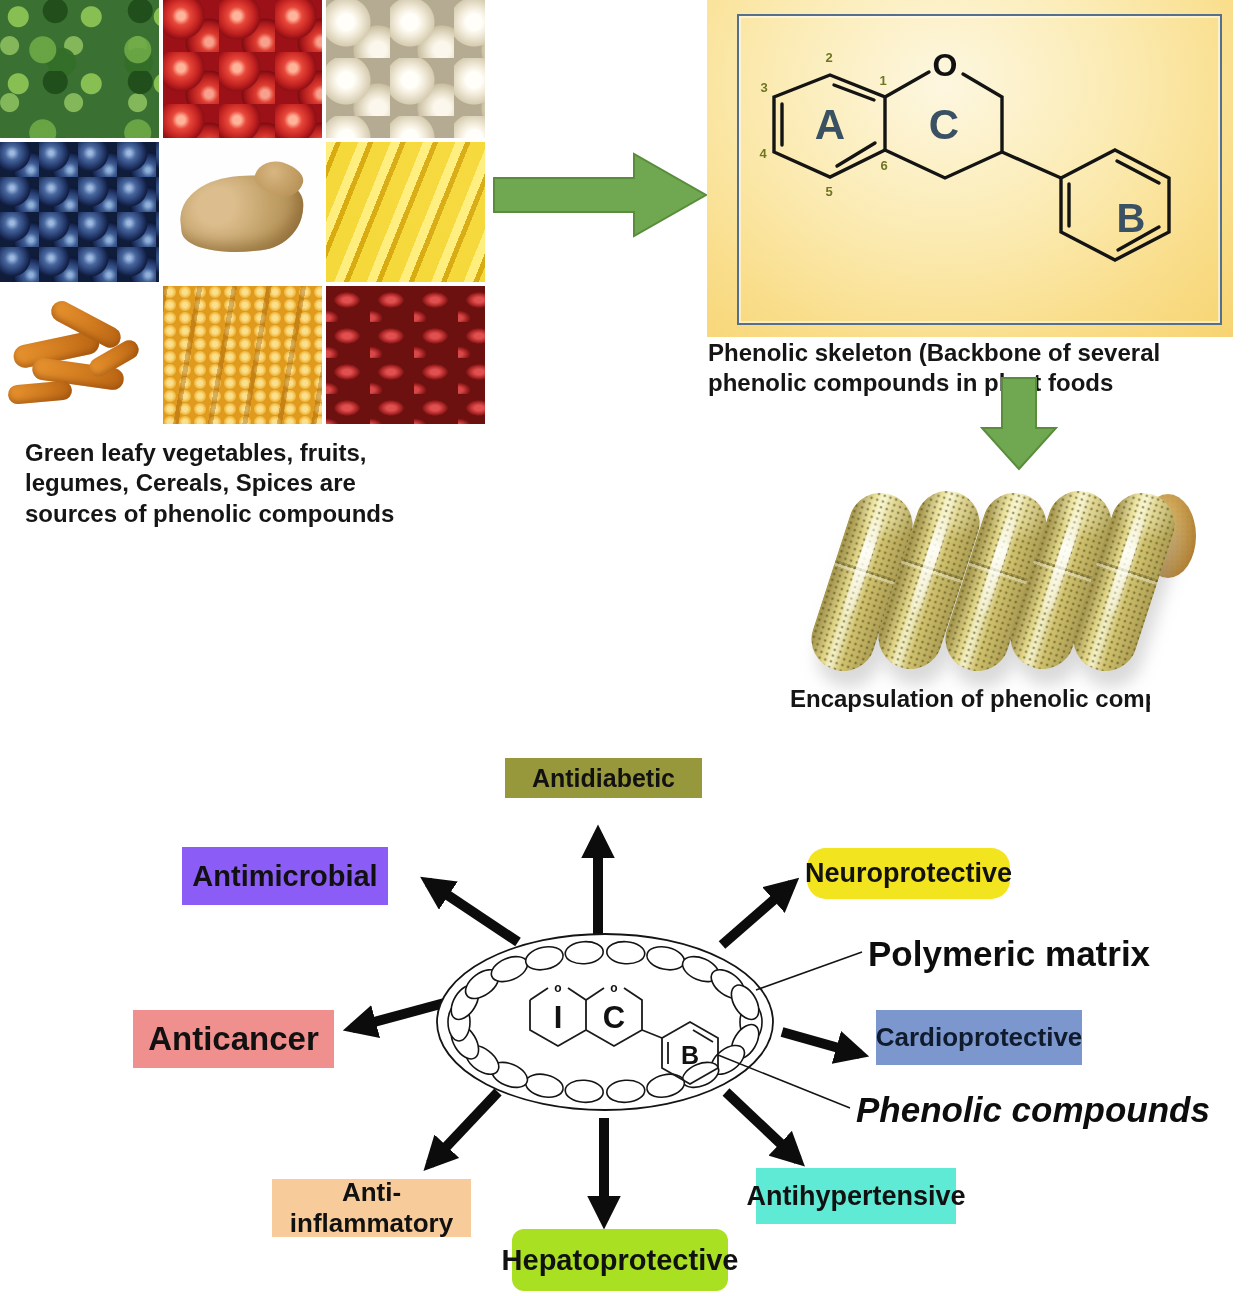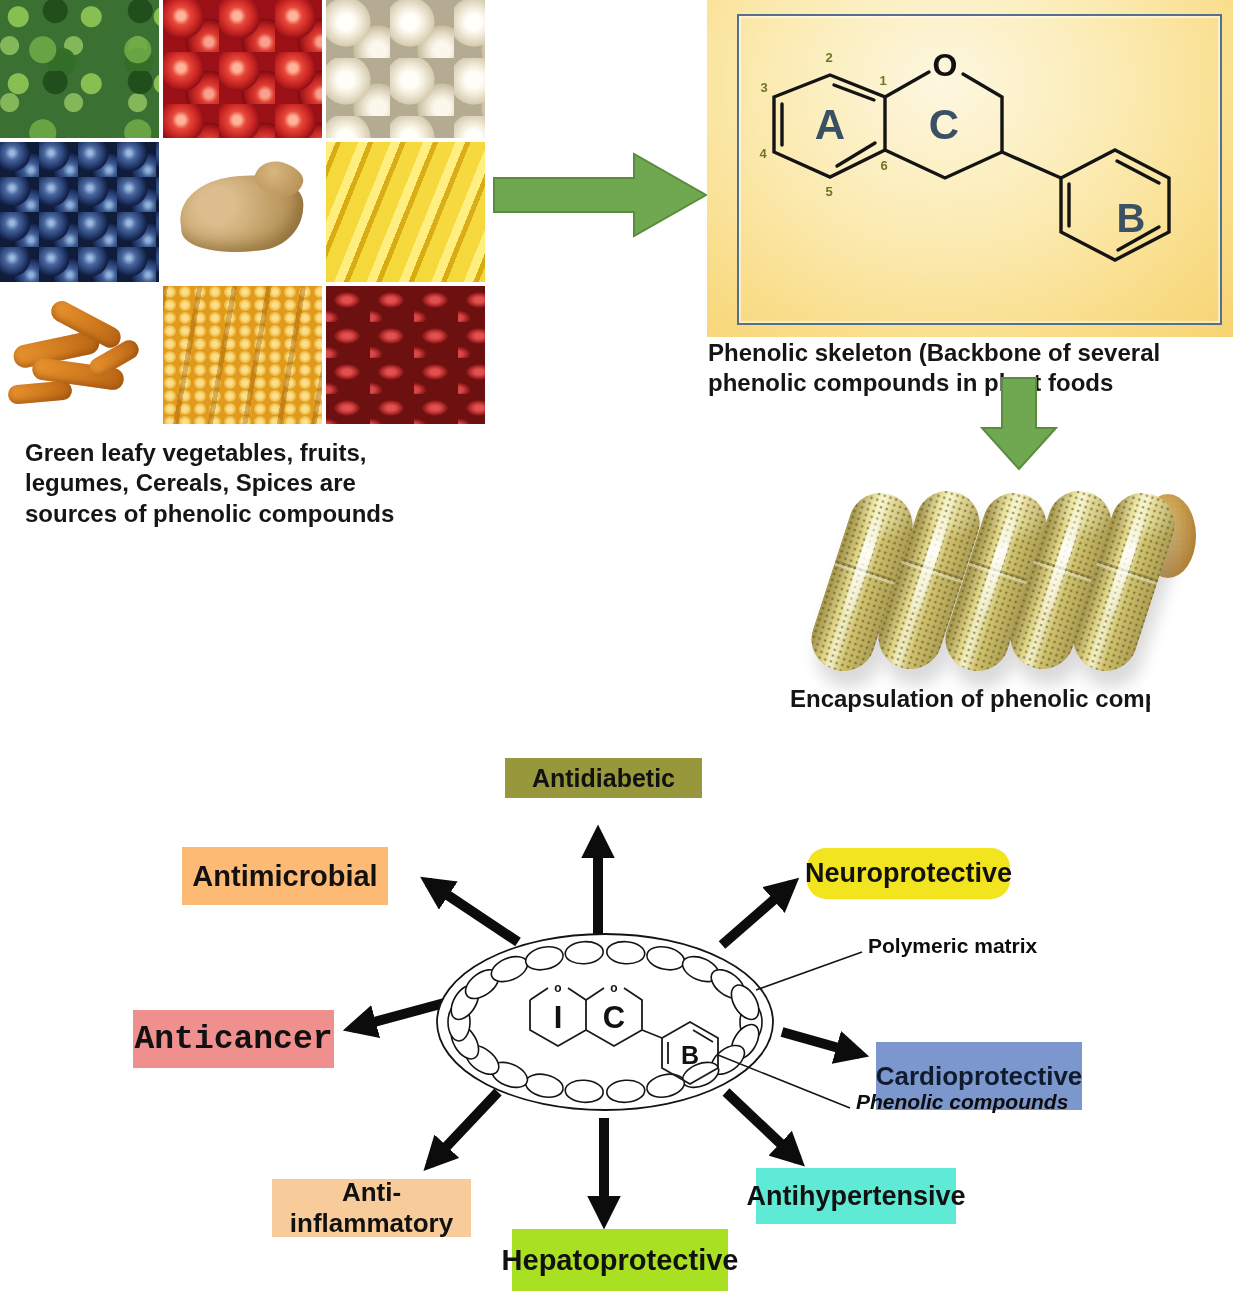--- a/index.html
+++ b/index.html
@@ -92,26 +92,26 @@
       radial-gradient(circle, rgba(90,60,10,.5) 0 1px, transparent 1.6px);
     background-size:auto,5px 5px;}
 
   
   .box{position:absolute;display:flex;align-items:center;justify-content:center;
     font-weight:bold;color:#111;text-align:center;}
   .b-antidiabetic{left:505px;top:758px;width:197px;height:40px;font-size:25px;}
   .b-antimicrobial{left:182px;top:847px;width:206px;height:58px;font-size:29px;}
   .b-neuroprotective{left:807px;top:848px;width:203px;height:51px;font-size:27px;}
   .b-anticancer{left:133px;top:1010px;width:201px;height:58px;font-size:33px;}
-  .b-cardioprotective{left:876px;top:1042px;width:206px;height:68px;font-size:26px;}
+  .b-cardioprotective{left:876px;top:1010px;width:206px;height:55px;font-size:26px;}
   .b-antiinflammatory{left:272px;top:1179px;width:199px;height:58px;font-size:26px;}
   .b-antihypertensive{left:756px;top:1168px;width:200px;height:56px;font-size:27px;}
   .b-hepatoprotective{left:512px;top:1229px;width:216px;height:62px;font-size:29px;}
 
-  .callout{position:absolute;font-weight:bold;color:#0d0d0d;font-size:21px;white-space:nowrap;}
+  .callout{position:absolute;font-weight:bold;color:#0d0d0d;font-size:35px;white-space:nowrap;}
   .c-polymeric{left:868px;top:934px;}
   .c-phenolic{left:856px;top:1090px;font-style:italic;}
 
   svg text{font-family:"Liberation Sans", sans-serif;}
 </style>
 </head>
 <body>
 
 <div class="abs food-grid">
   <div class="tile t-greens"></div>
@@ -250,22 +250,22 @@
   <text x="614" y="262" text-anchor="middle" font-size="12" font-weight="bold" fill="#111">o</text>
   <text x="558" y="298" text-anchor="middle" font-size="31" font-weight="bold" fill="#111">I</text>
   <text x="614" y="298" text-anchor="middle" font-size="31" font-weight="bold" fill="#111">C</text>
   <text x="690" y="334" text-anchor="middle" font-size="25" font-weight="bold" fill="#111">B</text>
 
   <line x1="756" y1="260" x2="862" y2="222" stroke="#141414" stroke-width="1.5"></line>
   <line x1="718" y1="325" x2="850" y2="378" stroke="#141414" stroke-width="1.5"></line>
 </svg>
 
 <div class="box b-antidiabetic" style="background-color: rgb(151, 151, 60); color: rgb(17, 17, 17);">Antidiabetic</div>
-<div class="box b-antimicrobial" style="background-color: #fdba74; color: rgb(17, 17, 17);">Antimicrobial</div>
+<div class="box b-antimicrobial" style="background-color: #8b5cf6; color: rgb(17, 17, 17);">Antimicrobial</div>
 <div class="box b-neuroprotective" style="background-color: rgb(242, 228, 30); color: rgb(17, 17, 17); border-radius: 19px;">Neuroprotective</div>
-<div class="box b-anticancer" style="background-color: rgb(240, 144, 142); color: rgb(17, 17, 17); font-family: Liberation Mono, monospace;">Anticancer</div>
+<div class="box b-anticancer" style="background-color: rgb(240, 144, 142); color: rgb(17, 17, 17);">Anticancer</div>
 <div class="box b-cardioprotective" style="background-color: rgb(123, 151, 205); color: rgb(16, 27, 46);">Cardioprotective</div>
 <div class="box b-antiinflammatory" style="background-color: rgb(248, 204, 154); color: rgb(17, 17, 17);">Anti-inflammatory</div>
 <div class="box b-antihypertensive" style="background-color: #5eead4; color: rgb(17, 17, 17);">Antihypertensive</div>
-<div class="box b-hepatoprotective" style="background-color: rgb(169, 224, 34); color: rgb(17, 17, 17);">Hepatoprotective</div>
+<div class="box b-hepatoprotective" style="background-color: rgb(169, 224, 34); color: rgb(17, 17, 17); border-radius: 12px;">Hepatoprotective</div>
 
 <div class="callout c-polymeric">Polymeric matrix</div>
 <div class="callout c-phenolic">Phenolic compounds</div>
 
 </body></html>

